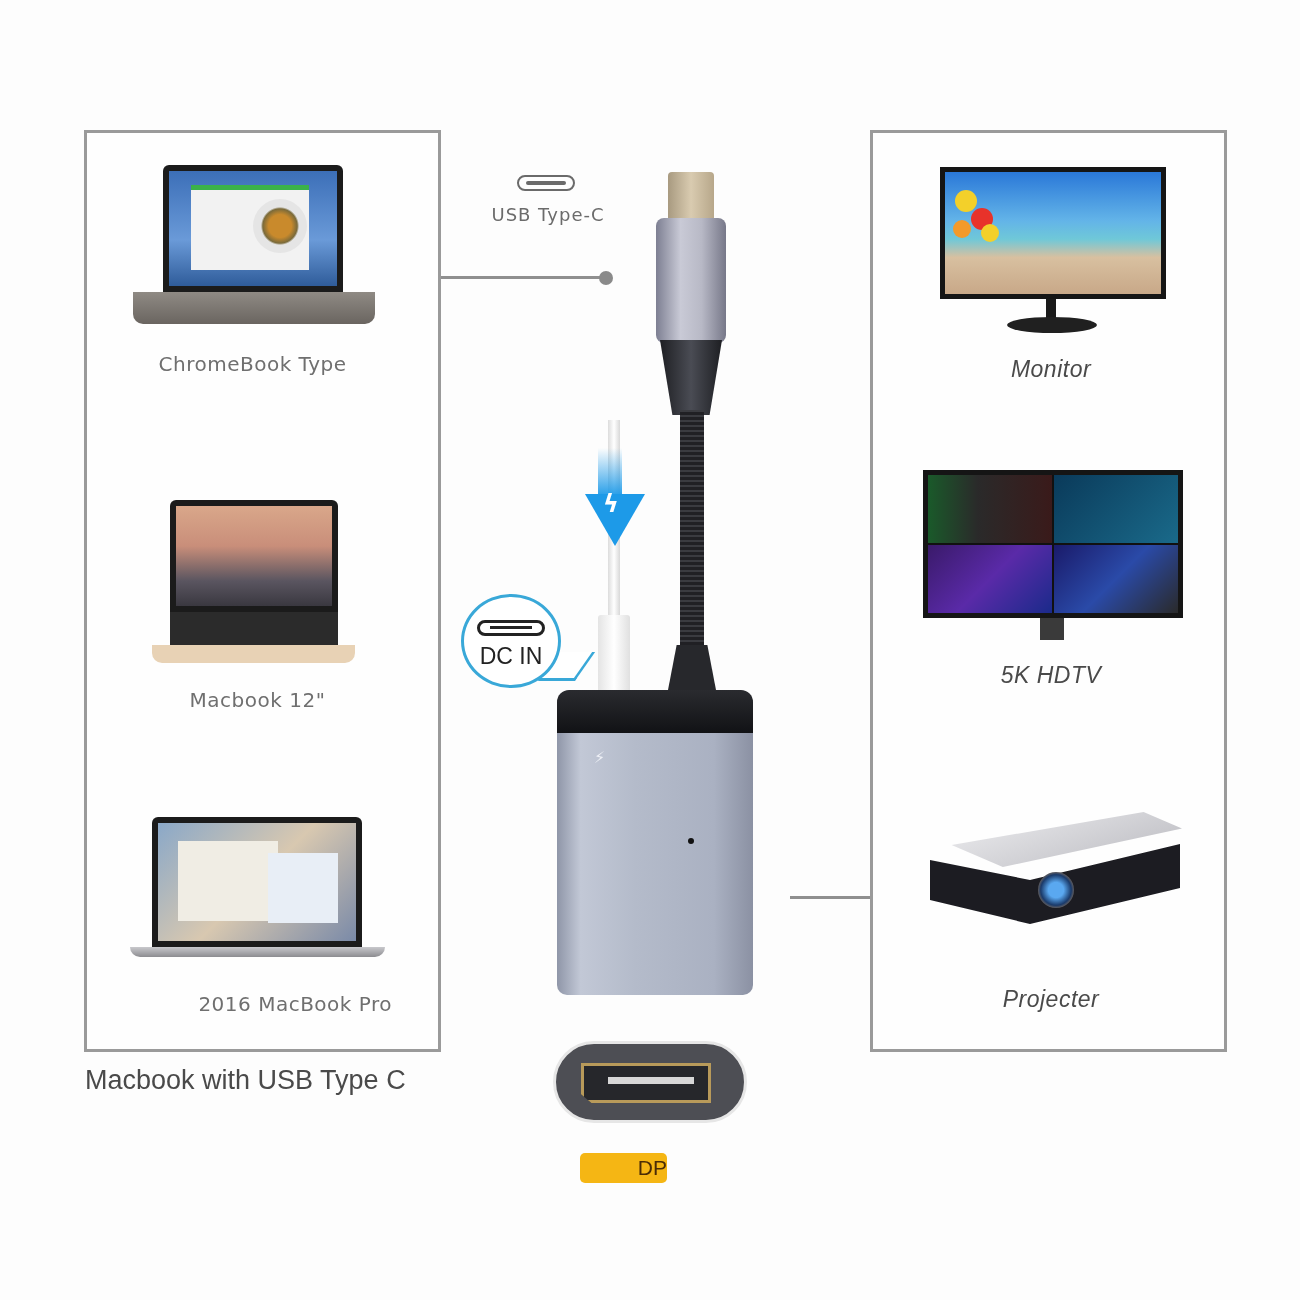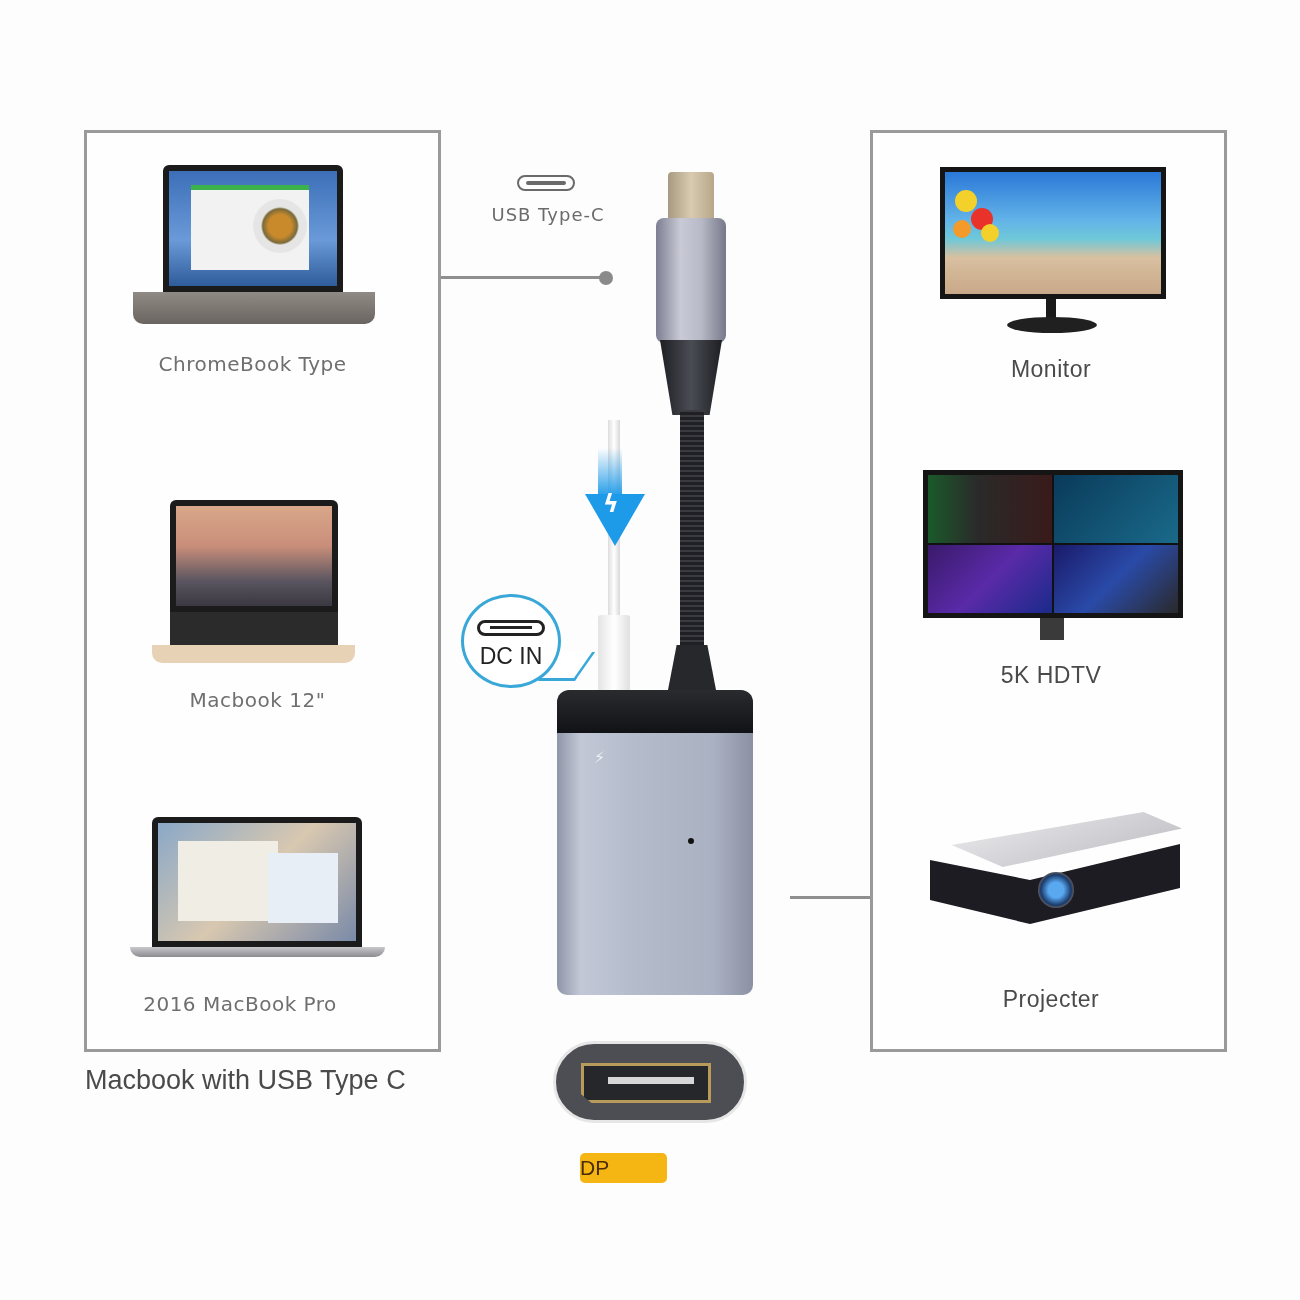--- a/index.html
+++ b/index.html
@@ -8,21 +8,21 @@
     background: #fdfdfd;
     font-family: "DejaVu Sans", "Liberation Sans", sans-serif;
   }
   .abs { position: absolute; }
   .panel {
     position: absolute; border: 3px solid #9a9a9a; background: #fefefe; box-sizing: border-box;
   }
   .label {
     position: absolute; text-align: center; color: #6f6f6f; font-size: 20px; letter-spacing: 0.5px;
   }
-  .label.right { color: #4a4a4a; font-family: "Liberation Sans", sans-serif; font-size: 23px; }
+  .label.right { color: #4a4a4a; font-family: "Liberation Sans", sans-serif; font-size: 23px; font-style: italic; }
   .caption {
     position: absolute; left: 85px; top: 1065px; font-family: "Liberation Sans", sans-serif;
     font-size: 27px; color: #4a4a4a;
   }
   .line { position: absolute; background: #8f8f8f; }
   .dot { position: absolute; width: 14px; height: 14px; border-radius: 50%; background: #8a8a8a; }
 
   
   .laptop-screen { position: absolute; background: #1b1b1b; border-radius: 6px 6px 0 0; box-sizing: border-box; padding: 6px; }
   .laptop-screen .scr { width: 100%; height: 100%; }
@@ -81,21 +81,21 @@
   .usbc-text { position: absolute; left: 478px; top: 204px; width: 140px; text-align: center;
     font-size: 18px; color: #6b6b6b; letter-spacing: 1px; }
 
   .dp-shell { position: absolute; left: 553px; top: 1041px; width: 194px; height: 82px;
     background: #4d4e54; border-radius: 42px; border: 3px solid #e6e6e6; box-sizing: border-box; }
   .dp-port { position: absolute; left: 581px; top: 1063px; width: 130px; height: 40px;
     background: #26272b; border: 3px solid #b89a5a; box-sizing: border-box;
     clip-path: polygon(0 0,100% 0,100% 100%,8% 100%,0 78%); }
   .dp-tongue { position: absolute; left: 608px; top: 1077px; width: 86px; height: 7px; background: #d7d7d7; }
   .dp-badge { position: absolute; left: 580px; top: 1153px; width: 87px; height: 30px;
-    background: #f5b614; border-radius: 5px; text-align: left; line-height: 30px;
+    background: #f5b614; border-radius: 5px; text-align: right; line-height: 30px;
     font-family: "Liberation Sans", sans-serif; font-size: 21px; color: #4a2c06; }
 </style>
 </head>
 <body>
 
 <div class="panel" style="left:84px;top:130px;width:357px;height:922px;"></div>
 
 <div>
   <div class="laptop-screen" style="left:163px;top:165px;width:180px;height:127px;">
     <div class="scr" style="background:linear-gradient(180deg,#3c6fb8,#6a9ad8 60%,#2f5c9a);position:relative;">
@@ -118,21 +118,21 @@
 
 <div>
   <div class="laptop-screen" style="left:152px;top:817px;width:210px;height:130px;">
     <div class="scr" style="background:linear-gradient(135deg,#8aa8c8,#d8c8b0 50%,#7a8aa8);position:relative;">
       <div style="position:absolute;left:20px;top:18px;width:100px;height:80px;background:#f0ede4;"></div>
       <div style="position:absolute;left:110px;top:30px;width:70px;height:70px;background:#e8eef6;"></div>
     </div>
   </div>
   <div class="laptop-base" style="left:130px;top:947px;width:255px;height:10px;background:linear-gradient(180deg,#c8c8cc,#8c8c90);"></div>
 </div>
-<div class="label" style="left:104px;top:992px;width:272px;">2016 MacBook Pro</div>
+<div class="label" style="left:120px;top:992px;width:272px;text-align:right;">2016 MacBook Pro</div>
 
 <div class="caption">Macbook with USB Type C</div>
 
 <div class="panel" style="left:870px;top:130px;width:357px;height:922px;"></div>
 
 <div>
   <div class="mon-frame" style="left:940px;top:167px;width:226px;height:132px;">
     <div class="scr" style="background:linear-gradient(180deg,#2a78d8 0%,#63b4e8 40%,#6fc8d8 55%,#d8c0a0 70%,#c8a888 100%);position:relative;">
       <div style="position:absolute;left:10px;top:18px;width:22px;height:22px;border-radius:50%;background:#f3d02a;"></div>
       <div style="position:absolute;left:26px;top:36px;width:22px;height:22px;border-radius:50%;background:#e8322a;"></div>

